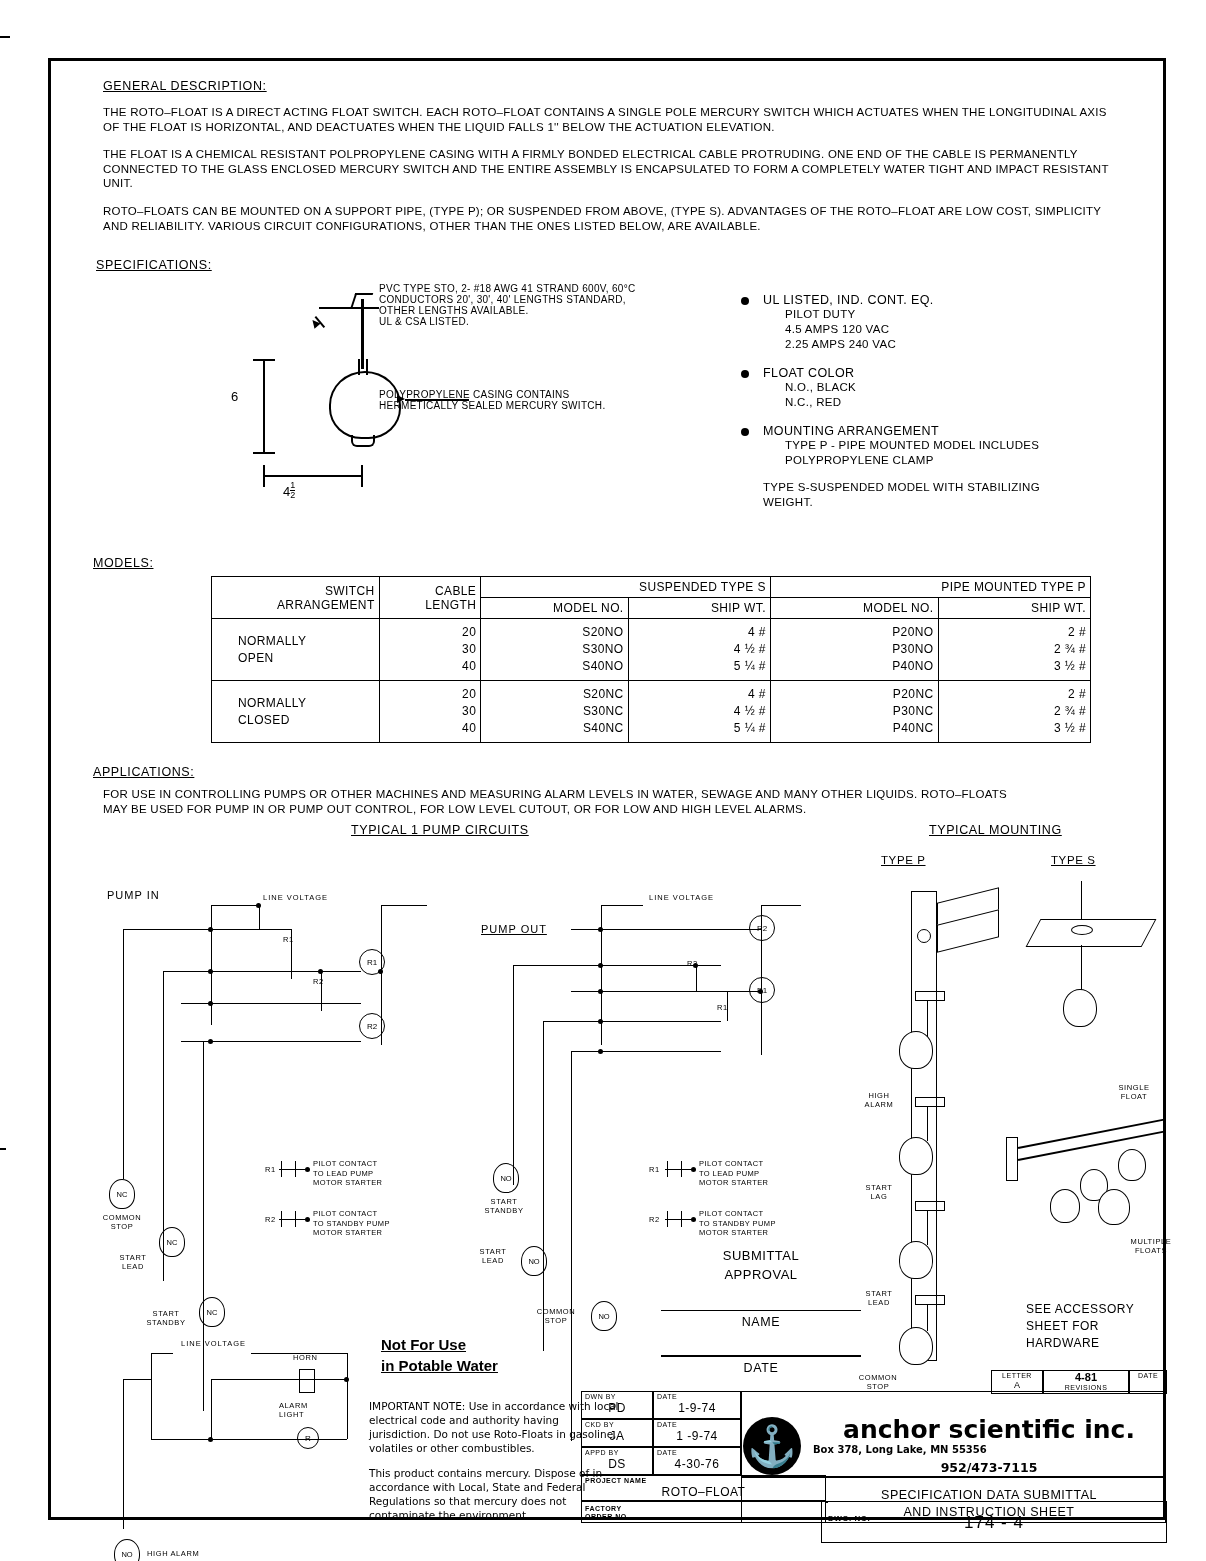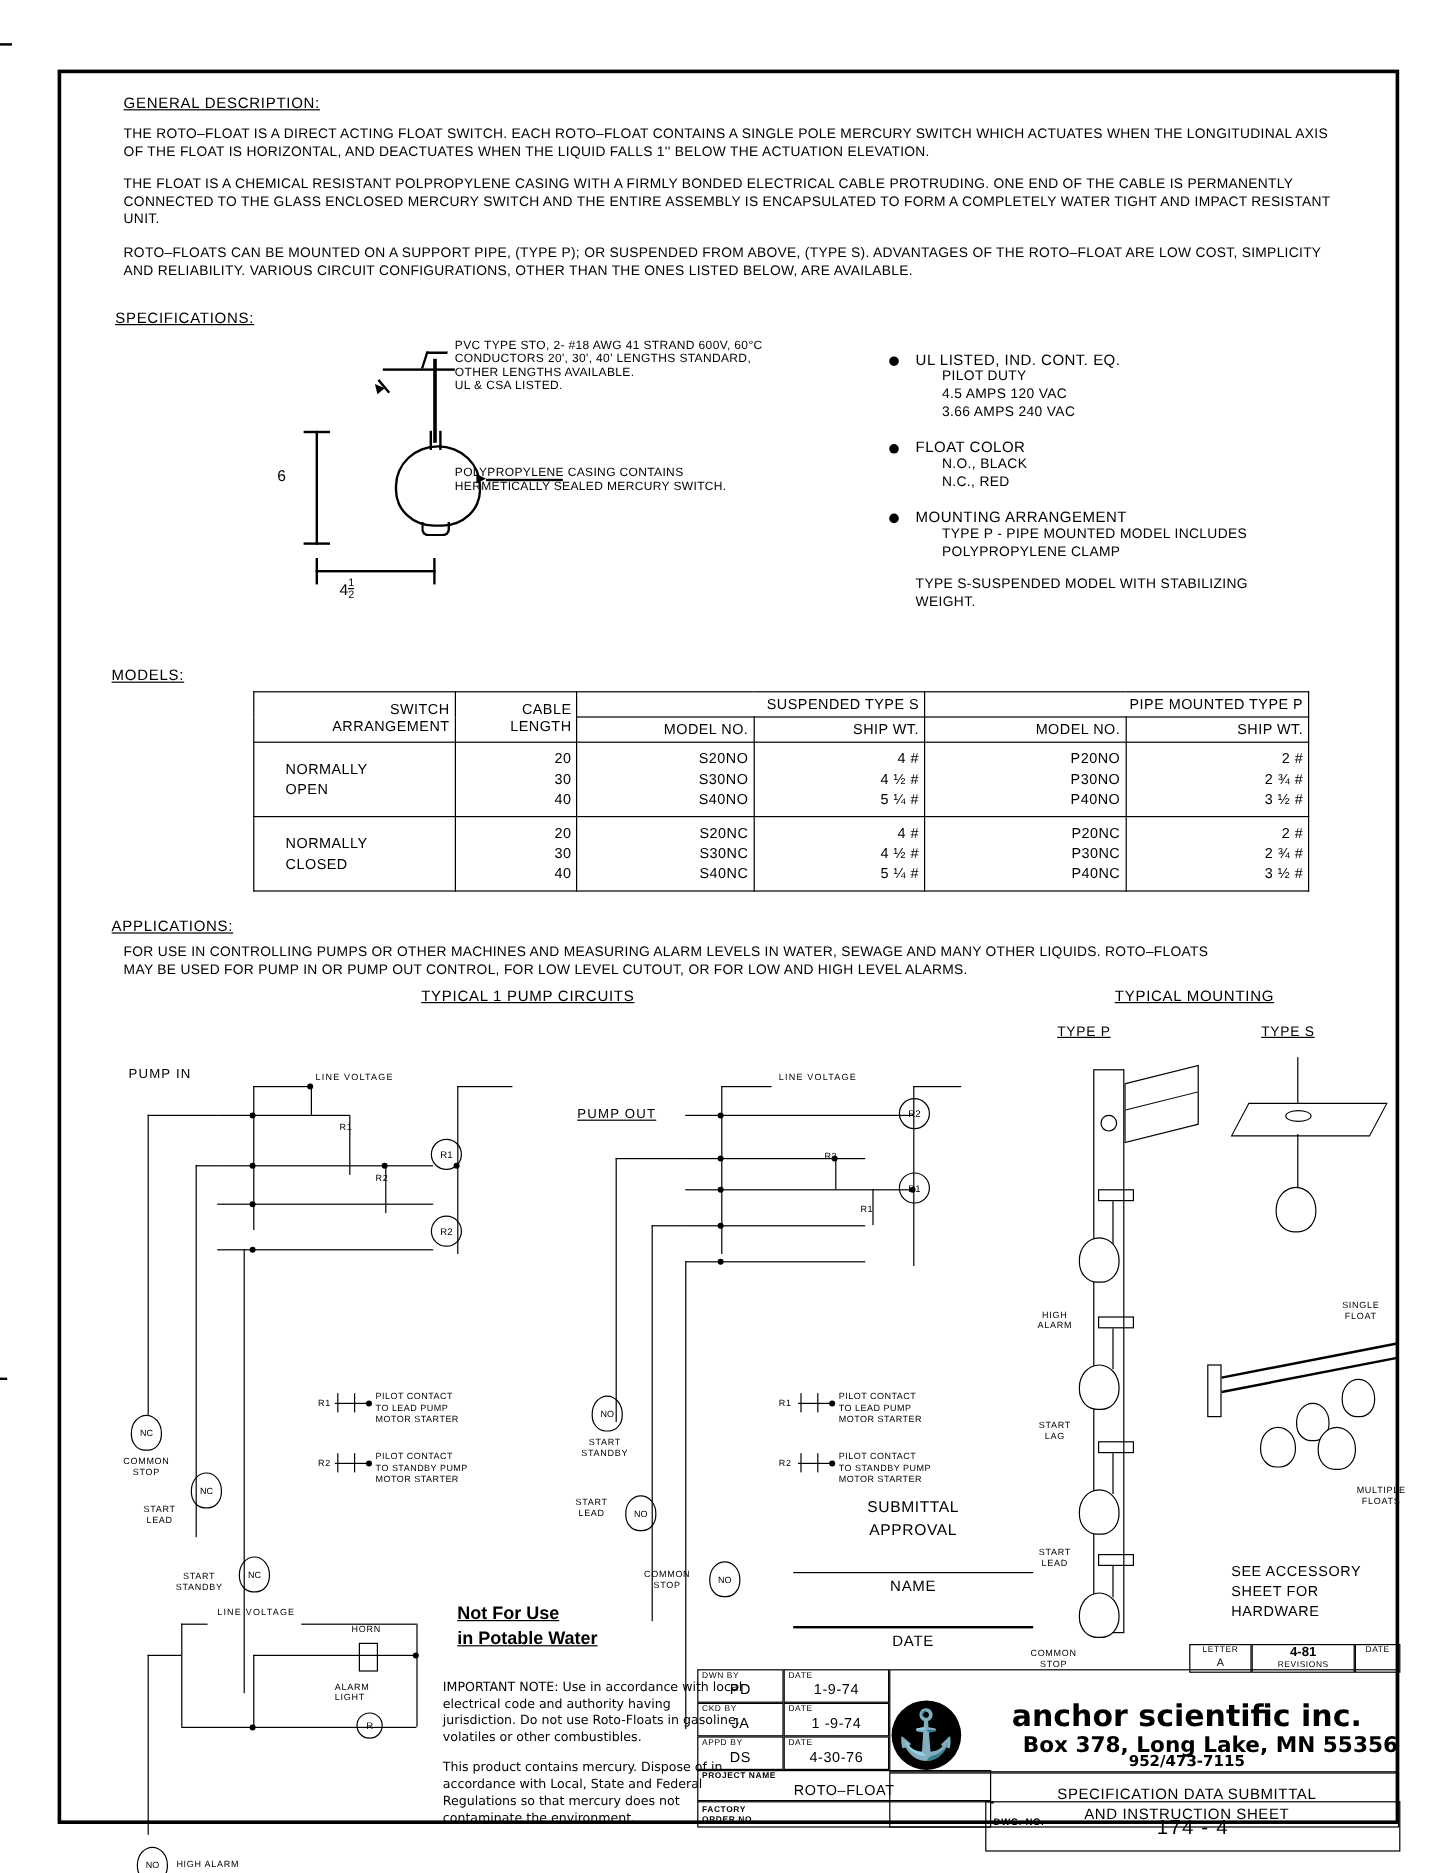--- a/index.html
+++ b/index.html
@@ -141,22 +141,22 @@
   .tb-lbl { font-size:7px; letter-spacing:.5px; padding:1px 3px; }
   .tb-val { font-size:12px; letter-spacing:.5px; text-align:center; }
 
   #anchor-logo-box { position:absolute; left:162px; top:26px; width:58px; height:58px; }
   .anchor-circle { width:58px; height:58px; border-radius:50%; background:#000; position:relative; }
   .anchor-glyph { position:absolute; left:0; top:0; width:58px; height:58px; color:#fff;
      font-size:40px; line-height:58px; text-align:center; }
 
   #company-name { position:absolute; left:232px; top:24px; width:352px; text-align:center;
      font-size:25px; font-weight:bold; letter-spacing:0px; font-family:"DejaVu Sans", sans-serif;}
-  #company-addr { position:absolute; left:232px; top:53px; width:352px; text-align:right;
-     font-size:18px; font-weight:bold; font-family:"DejaVu Sans", sans-serif;}
+  #company-addr { position:absolute; left:232px; top:53px; width:352px; text-align:left;
+     font-size:10px; font-weight:bold; font-family:"DejaVu Sans", sans-serif;}
   #company-phone { position:absolute; left:232px; top:69px; width:352px; text-align:center;
      font-size:12.5px; font-weight:bold; font-family:"DejaVu Sans", sans-serif;}
   #spec-sheet-title { position:absolute; left:232px; top:96px; width:352px; text-align:center;
      font-size:12.5px; letter-spacing:.5px; line-height:17px; }
 
   
   #rev-strip { position:absolute; left:940px; top:1309px; width:176px; height:24px; }
 
   
   .pipe { position:absolute; background:#fff; border:1.6px solid #000; }
@@ -222,21 +222,21 @@
   </div>
 
 
   <div id="spec-bullets">
 
     <div class="bullet-row">
       <span class="dot"></span>
       <div class="bullet-title">UL LISTED, IND. CONT. EQ.</div>
       <div class="bullet-sub">PILOT DUTY</div>
       <div class="bullet-sub">4.5 AMPS  120 VAC</div>
-      <div class="bullet-sub">3.66 AMPS  240 VAC</div>
+      <div class="bullet-sub">2.25 AMPS  240 VAC</div>
     </div>
 
     <div class="bullet-row" style="margin-top:14px;">
       <span class="dot"></span>
       <div class="bullet-title">FLOAT COLOR</div>
       <div class="bullet-sub">N.O., BLACK</div>
       <div class="bullet-sub">N.C., RED</div>
     </div>
 
     <div class="bullet-row" style="margin-top:14px;">

